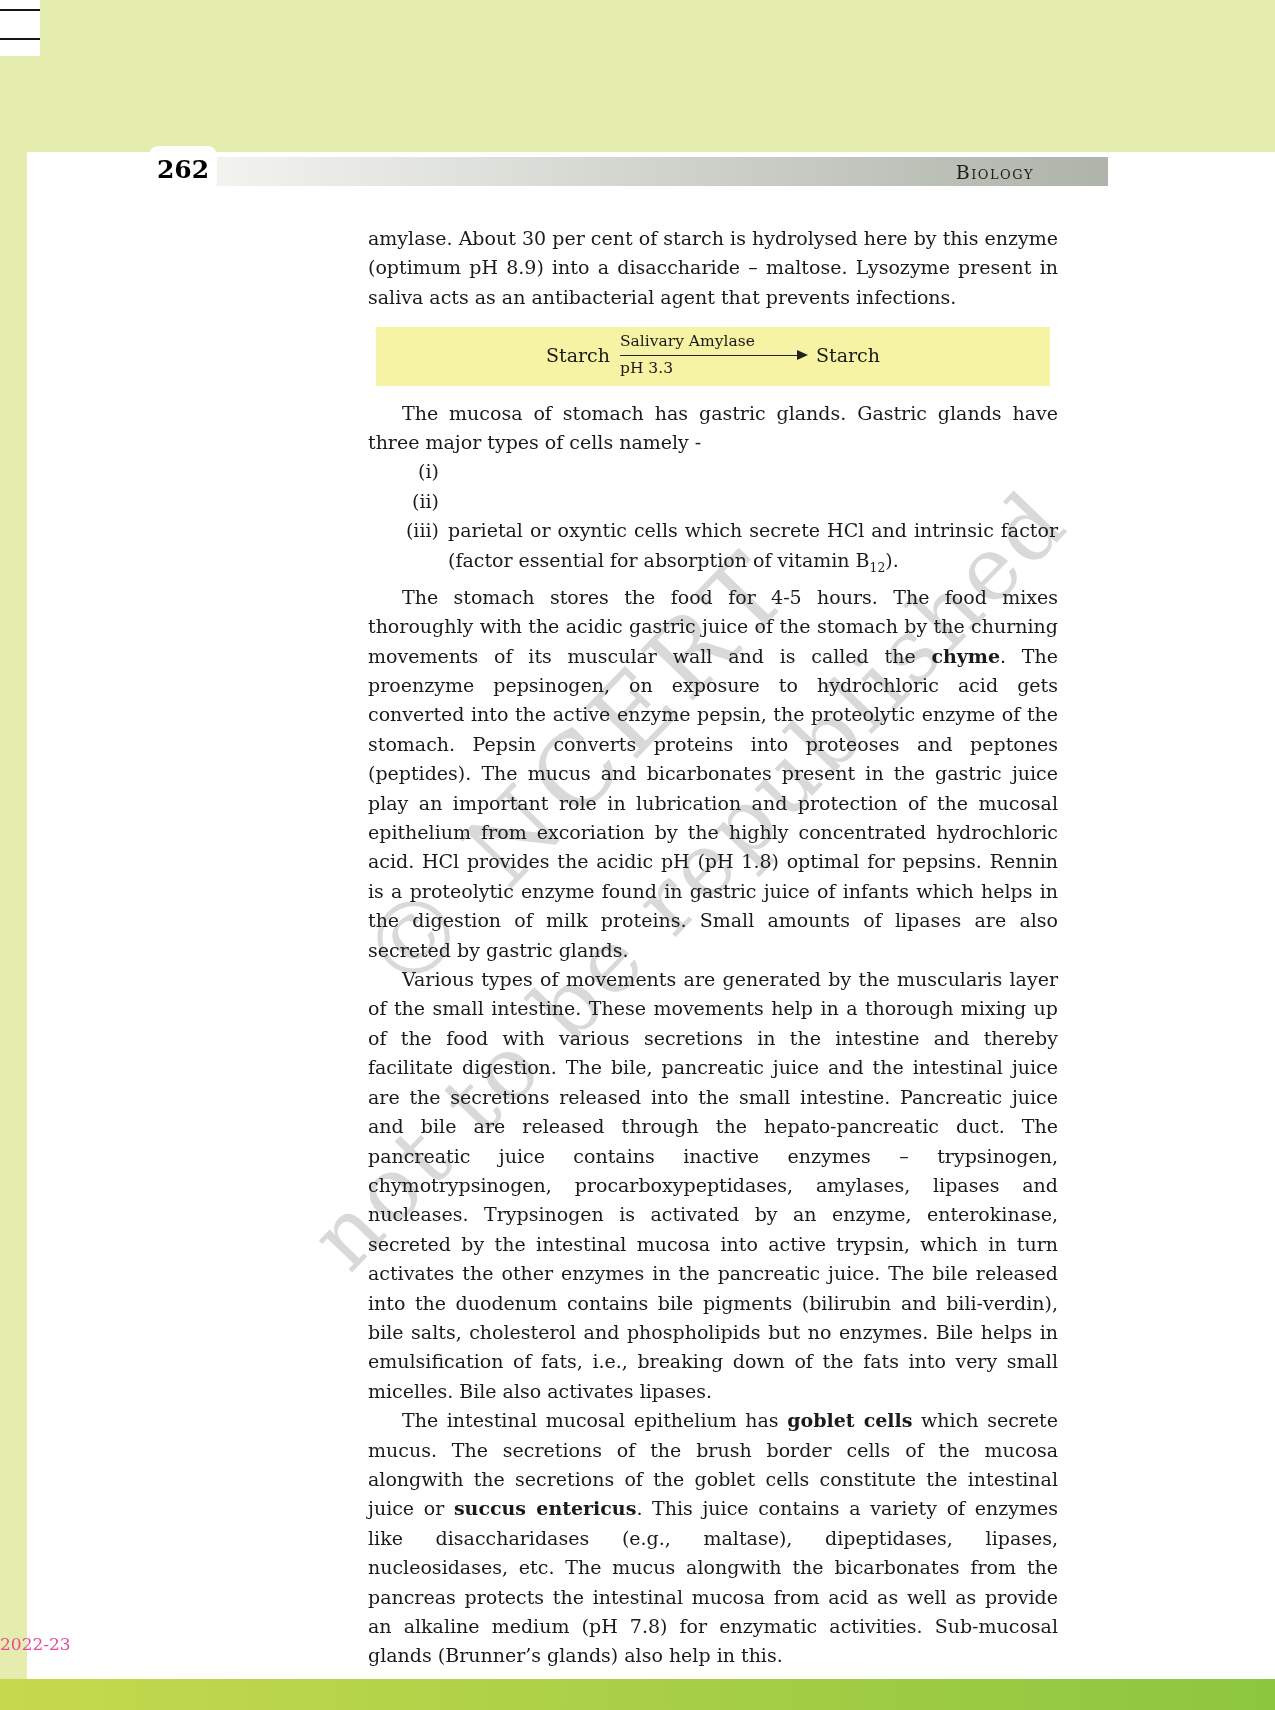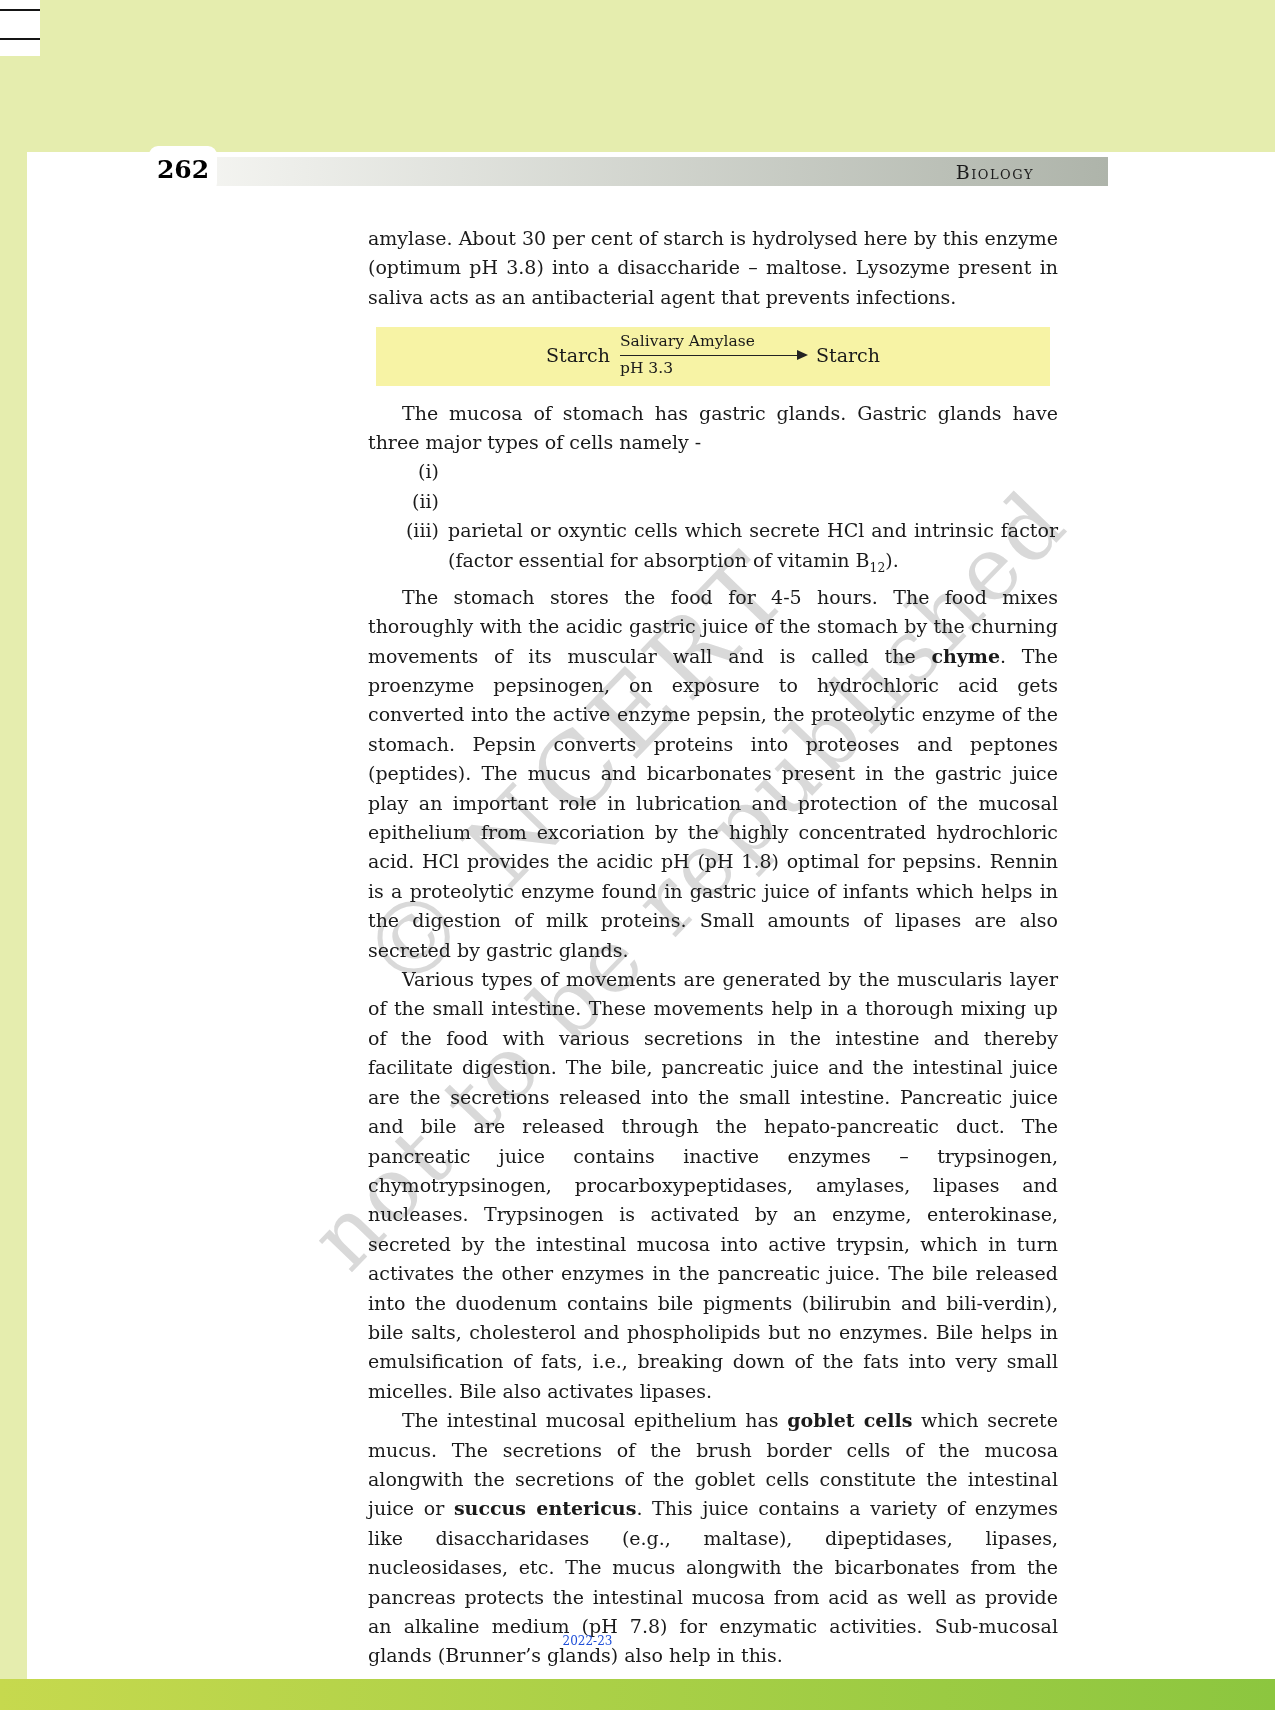--- a/index.html
+++ b/index.html
@@ -61,21 +61,21 @@
     content:""; position:absolute; right:-2px; top:-5px;
     border-left:11px solid #222; border-top:5.5px solid transparent; border-bottom:5.5px solid transparent;
   }
 
   .list-item { display:flex; }
   .list-marker { flex:none; width:80px; text-align:right; padding-right:9px; }
   .list-text { flex:1; text-align:justify; }
 
   .footer {
     position:absolute; top:1634px; left:0; width:1175px;
-    text-align:center; font-size:12px; color:#1d4ed8;
+    font-size:17px; color:#ec4899;
   }
 </style>
 </head>
 <body>
 
 <div class="top-band"></div>
 <div class="left-strip"></div>
 <div class="bottom-bar"></div>
 <div class="crop-corner"></div>
 
@@ -86,21 +86,21 @@
   <span>262</span>
 </div>
 
 <div class="watermark">
   <div class="wm1">© NCERT</div>
   <div class="wm2">not to be republished</div>
 </div>
 
 <div class="content">
 
-  <p class="para">amylase. About 30 per cent of starch is hydrolysed here by this enzyme (optimum pH 3.8) into a disaccharide – maltose. Lysozyme present in saliva acts as an antibacterial agent that prevents infections.</p>
+  <p class="para">amylase. About 30 per cent of starch is hydrolysed here by this enzyme (optimum pH 8.9) into a disaccharide – maltose. Lysozyme present in saliva acts as an antibacterial agent that prevents infections.</p>
 
   <div class="reaction-box">
     <span class="rx-name">Starch</span>
     <span class="rx-arrow">
       <span>Salivary Amylase</span>
       <span class="rx-line"></span>
       <span>pH 3.3</span>
     </span>
     <span class="rx-name">Starch</span>
   </div>

